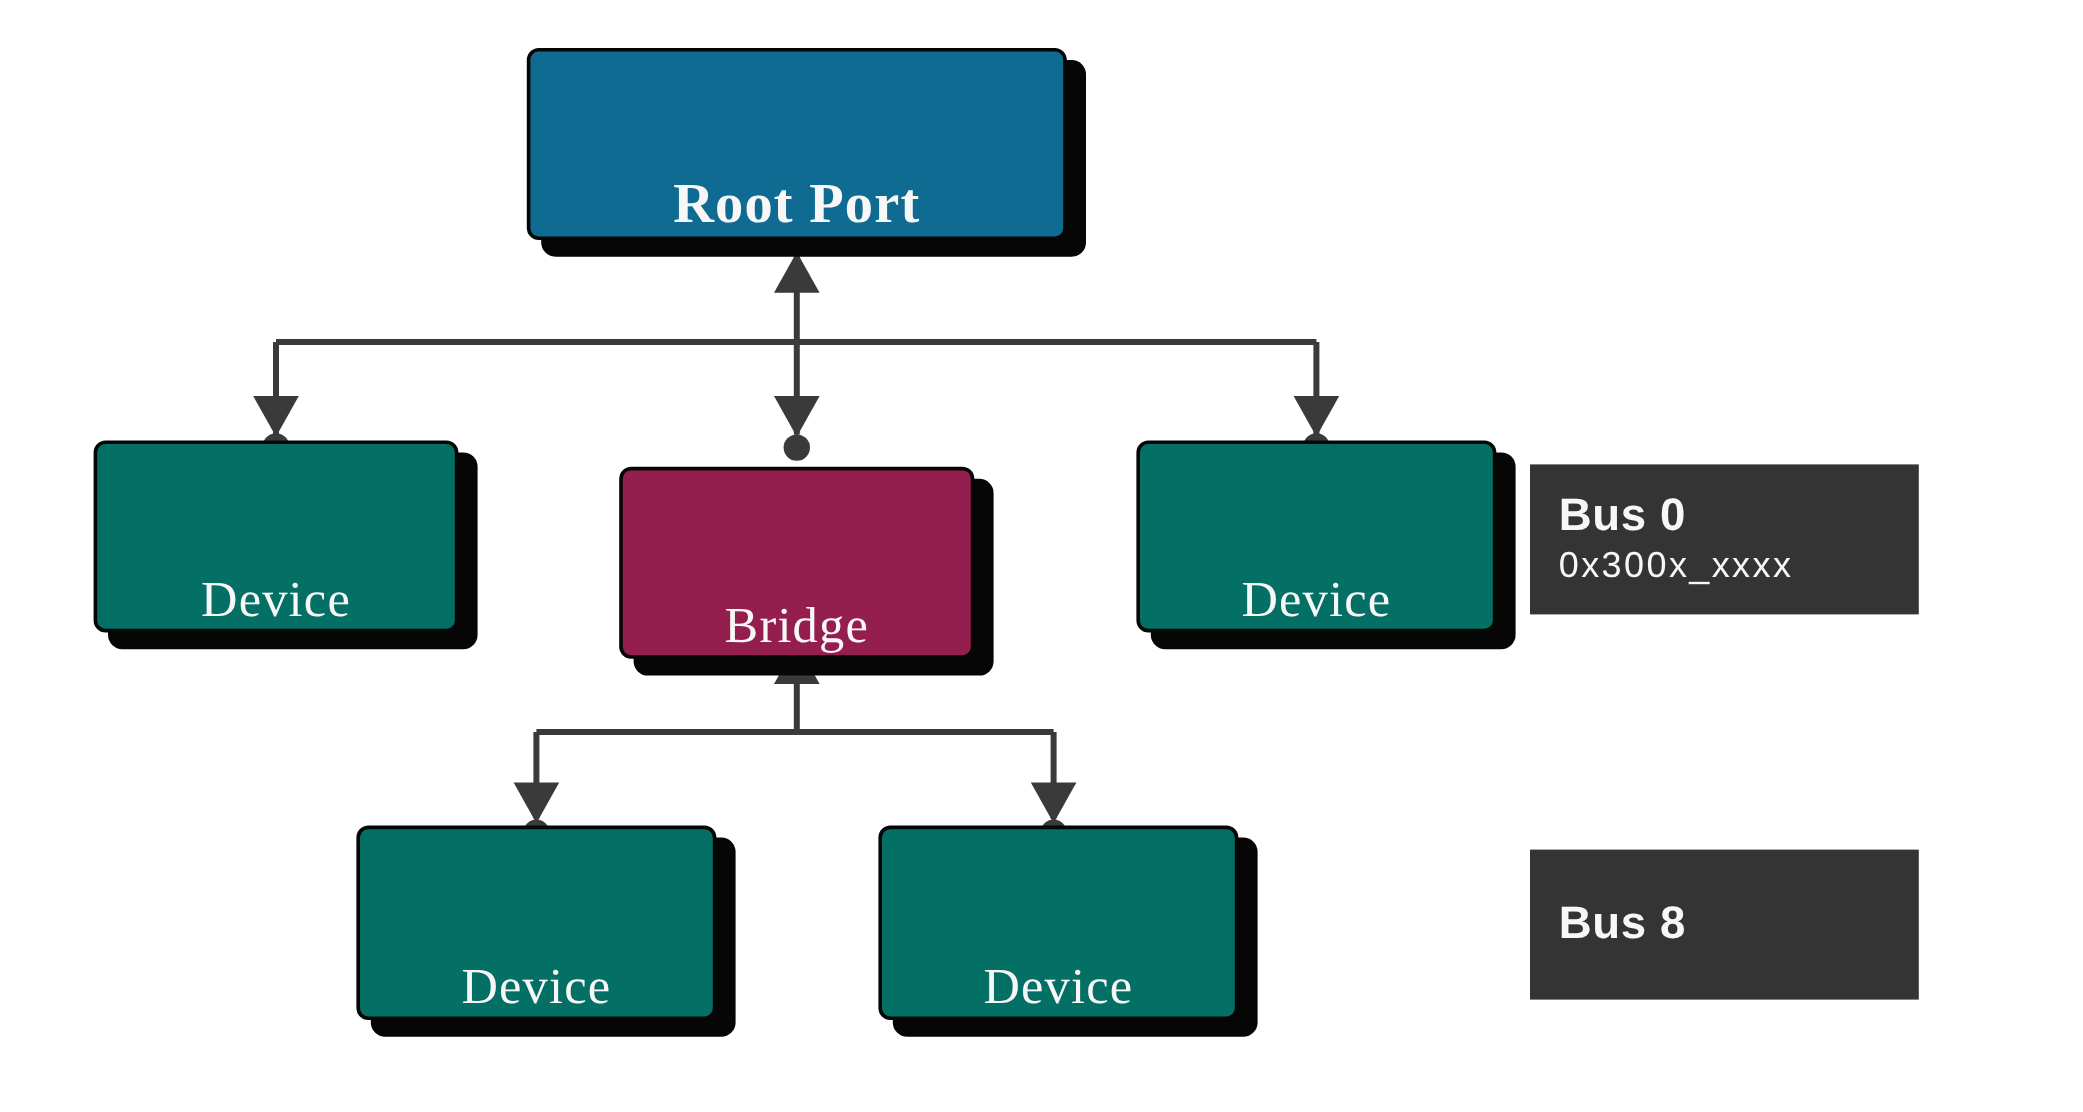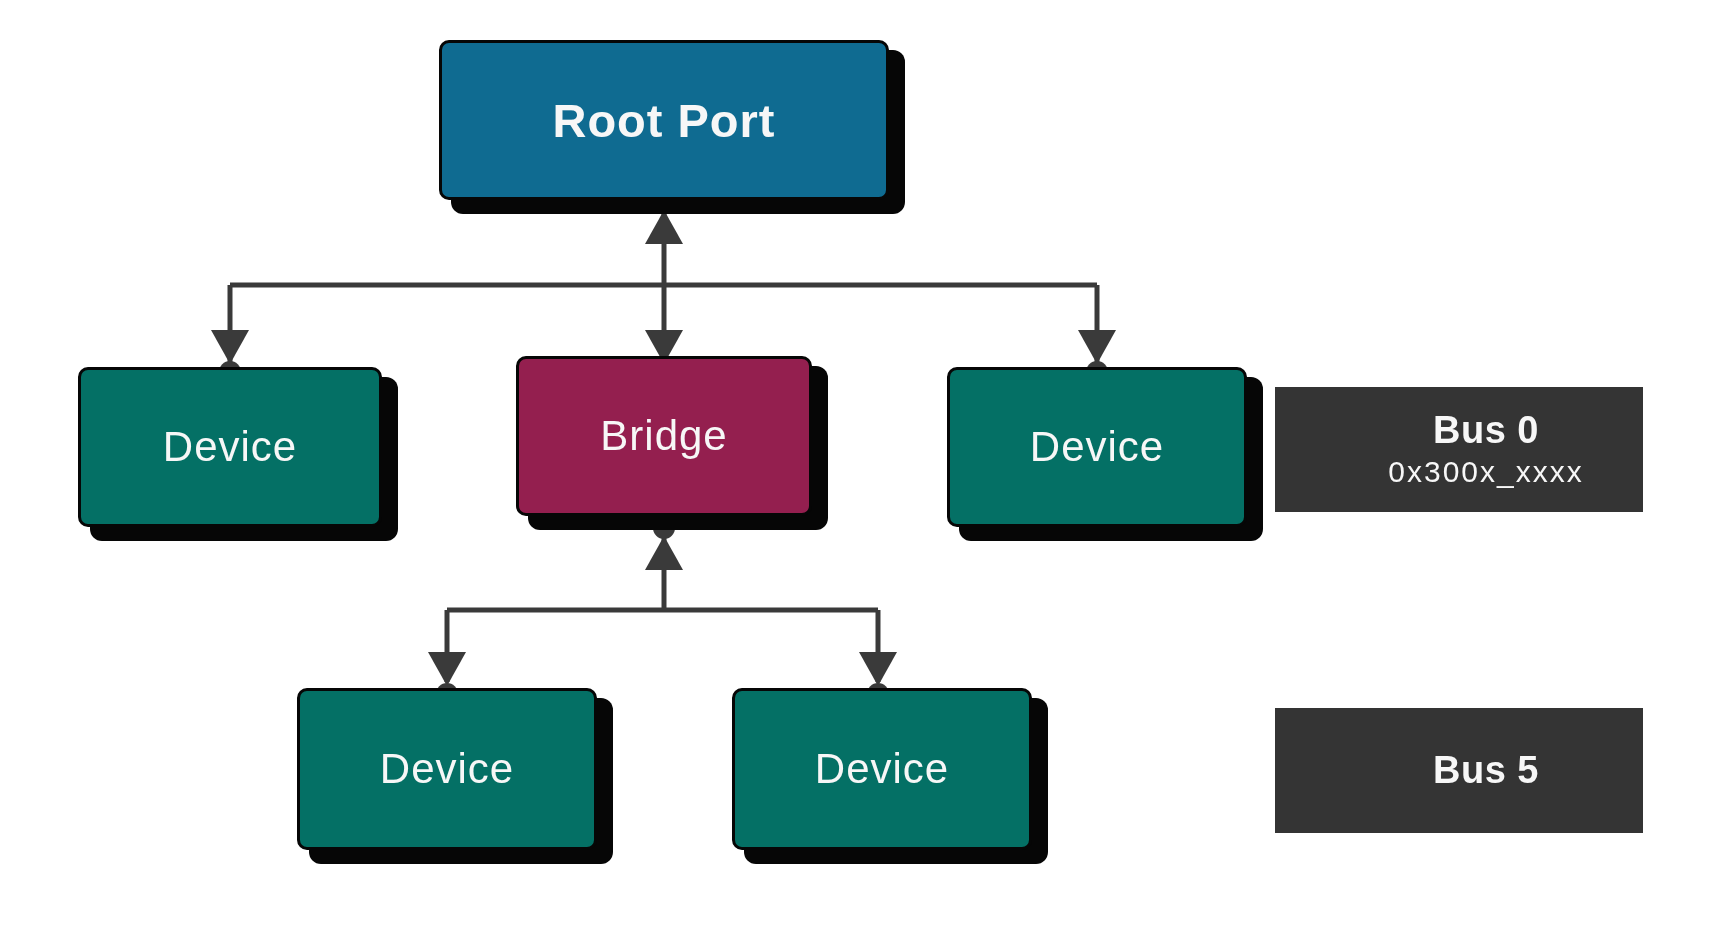--- a/index.html
+++ b/index.html
@@ -23,51 +23,51 @@
     overflow: hidden;
   }
   .connectors {
     position: absolute;
     left: 0; top: 0;
     width: 1736px; height: 927px;
   }
   .node {
     position: absolute;
     display: flex;
-    align-items: center;
+    align-items: flex-end;
     justify-content: center;
     border-radius: 10px;
     border: 3px solid var(--shadow);
     box-shadow: 14px 12px 0 2px var(--shadow);
     color: var(--text-light);
+    font-family: Liberation Serif, serif;
   }
   .node-root   { left: 439px; top: 40px;  width: 450px; height: 160px; background: var(--root-bg); }
   .node-root .node-label { font-size: 47px; font-weight: 700; letter-spacing: 1px; }
   .node-device-left  { left: 78px;  top: 367px; width: 304px; height: 160px; background: var(--device-bg); }
-  .node-bridge       { left: 516px; top: 356px; width: 296px; height: 160px; background: var(--bridge-bg); }
+  .node-bridge       { left: 516px; top: 389px; width: 296px; height: 160px; background: var(--bridge-bg); }
   .node-device-right { left: 947px; top: 367px; width: 300px; height: 160px; background: var(--device-bg); }
   .node-device-bottom-left  { left: 297px; top: 688px; width: 300px; height: 162px; background: var(--device-bg); }
   .node-device-bottom-right { left: 732px; top: 688px; width: 300px; height: 162px; background: var(--device-bg); }
   .node-label {
     font-size: 42px;
     font-weight: 500;
     letter-spacing: 1px;
   }
   .bus-label {
     position: absolute;
-    width: 368px;
+    width: 324px;
     height: 125px;
     background: var(--label-bg);
     color: var(--text-light);
     display: flex;
     flex-direction: column;
     justify-content: center;
-    padding-left: 54px;
+    padding-left: 24px;
     gap: 2px;
-    text-align: center;
   }
   .bus-label-0 { left: 1275px; top: 387px; }
   .bus-label-1 { left: 1275px; top: 708px; }
   .bus-title {
     font-size: 38px;
     font-weight: 700;
     letter-spacing: 0.5px;
     line-height: 1.15;
   }
   .bus-range {
@@ -142,16 +142,16 @@
   <div class="node node-device-bottom-right">
     <span class="node-label">Device</span>
   </div>
 
   <div class="bus-label bus-label-0">
     <span class="bus-title">Bus 0</span>
     <span class="bus-range">0x300x_xxxx</span>
   </div>
 
   <div class="bus-label bus-label-1">
-    <span class="bus-title">Bus 5</span>
+    <span class="bus-title">Bus 8</span>
   </div>
 
 </div>
 
 </body></html>

